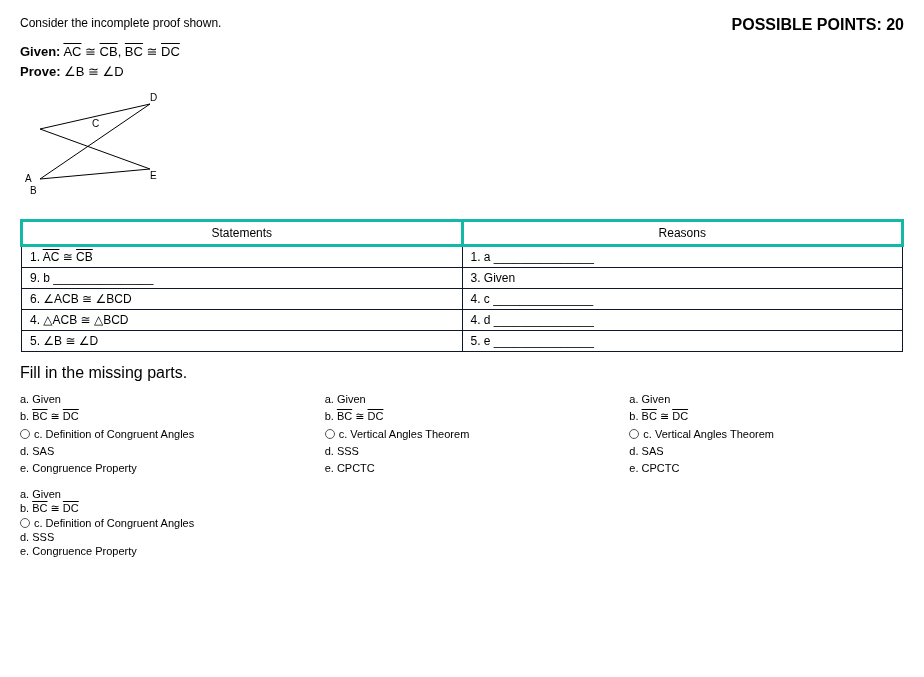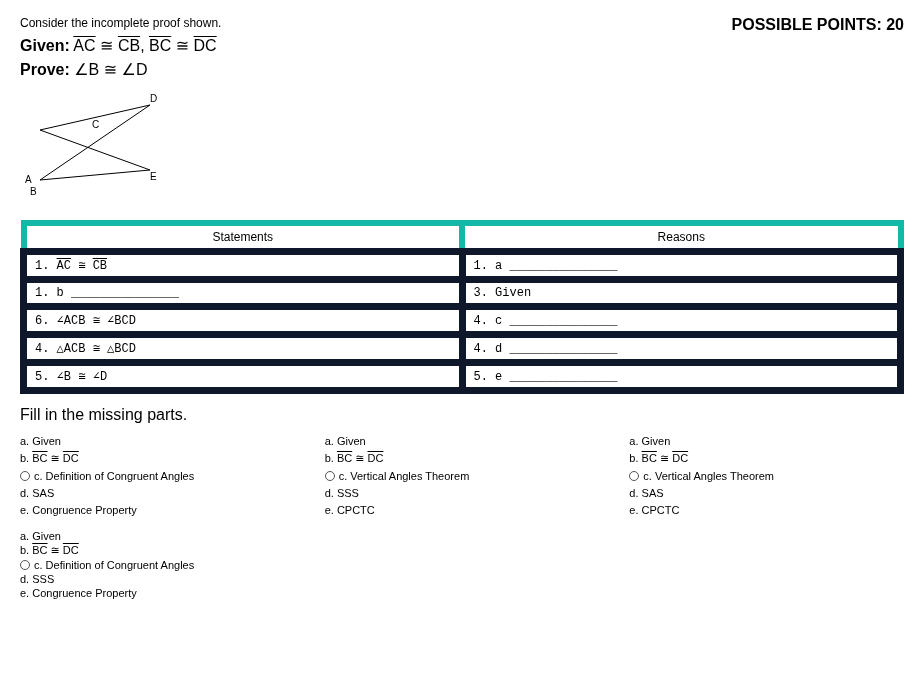--- a/index.html
+++ b/index.html
@@ -10,53 +10,53 @@
       color: #000;
       width: 924px;
       min-height: 677px;
       padding: 16px 20px;
       position: relative;
     }
     .header-row {
       display: flex;
       justify-content: space-between;
       align-items: flex-start;
+      margin-bottom: 8px;
     }
     .given-prove {
       margin-bottom: 8px;
-      font-size: 16px;
+      font-size: 13px;
       line-height: 1.5;
     }
     .given-prove span.overline {
       text-decoration: overline;
     }
     .diagram-area {
       width: 160px;
       height: 120px;
       margin-bottom: 10px;
       position: relative;
     }
     .proof-table {
       width: 100%;
       border-collapse: collapse;
       margin-bottom: 12px;
       font-size: 12px;
     }
     .proof-table th {
-      border: 6px solid #14b8a6;
+      border: 3px solid #14b8a6;
       padding: 4px 8px;
       text-align: center;
       font-weight: normal;
       background: #fff;
     }
     .proof-table td {
-      border: 7px solid #0f172a;
+      border: 1px solid #0f172a;
       padding: 3px 8px;
       vertical-align: middle;
-      font-family: Liberation Mono, monospace;
     }
     .proof-table td.stmt {
       width: 50%;
     }
     .proof-table td.rsn {
       width: 50%;
     }
     .fill-label {
       margin-bottom: 10px;
       font-size: 16px;
@@ -150,21 +150,21 @@
       <th>Statements</th>
       <th>Reasons</th>
     </tr>
   </thead>
   <tbody>
     <tr>
       <td class="stmt">1. <span class="overline">AC</span> ≅ <span class="overline">CB</span></td>
       <td class="rsn">1. a _______________</td>
     </tr>
     <tr>
-      <td class="stmt">1. b _______________</td>
+      <td class="stmt">9. b _______________</td>
       <td class="rsn">3. Given</td>
     </tr>
     <tr>
       <td class="stmt">6. ∠ACB ≅ ∠BCD</td>
       <td class="rsn">4. c _______________</td>
     </tr>
     <tr>
       <td class="stmt">4. △ACB ≅ △BCD</td>
       <td class="rsn">4. d _______________</td>
     </tr>

